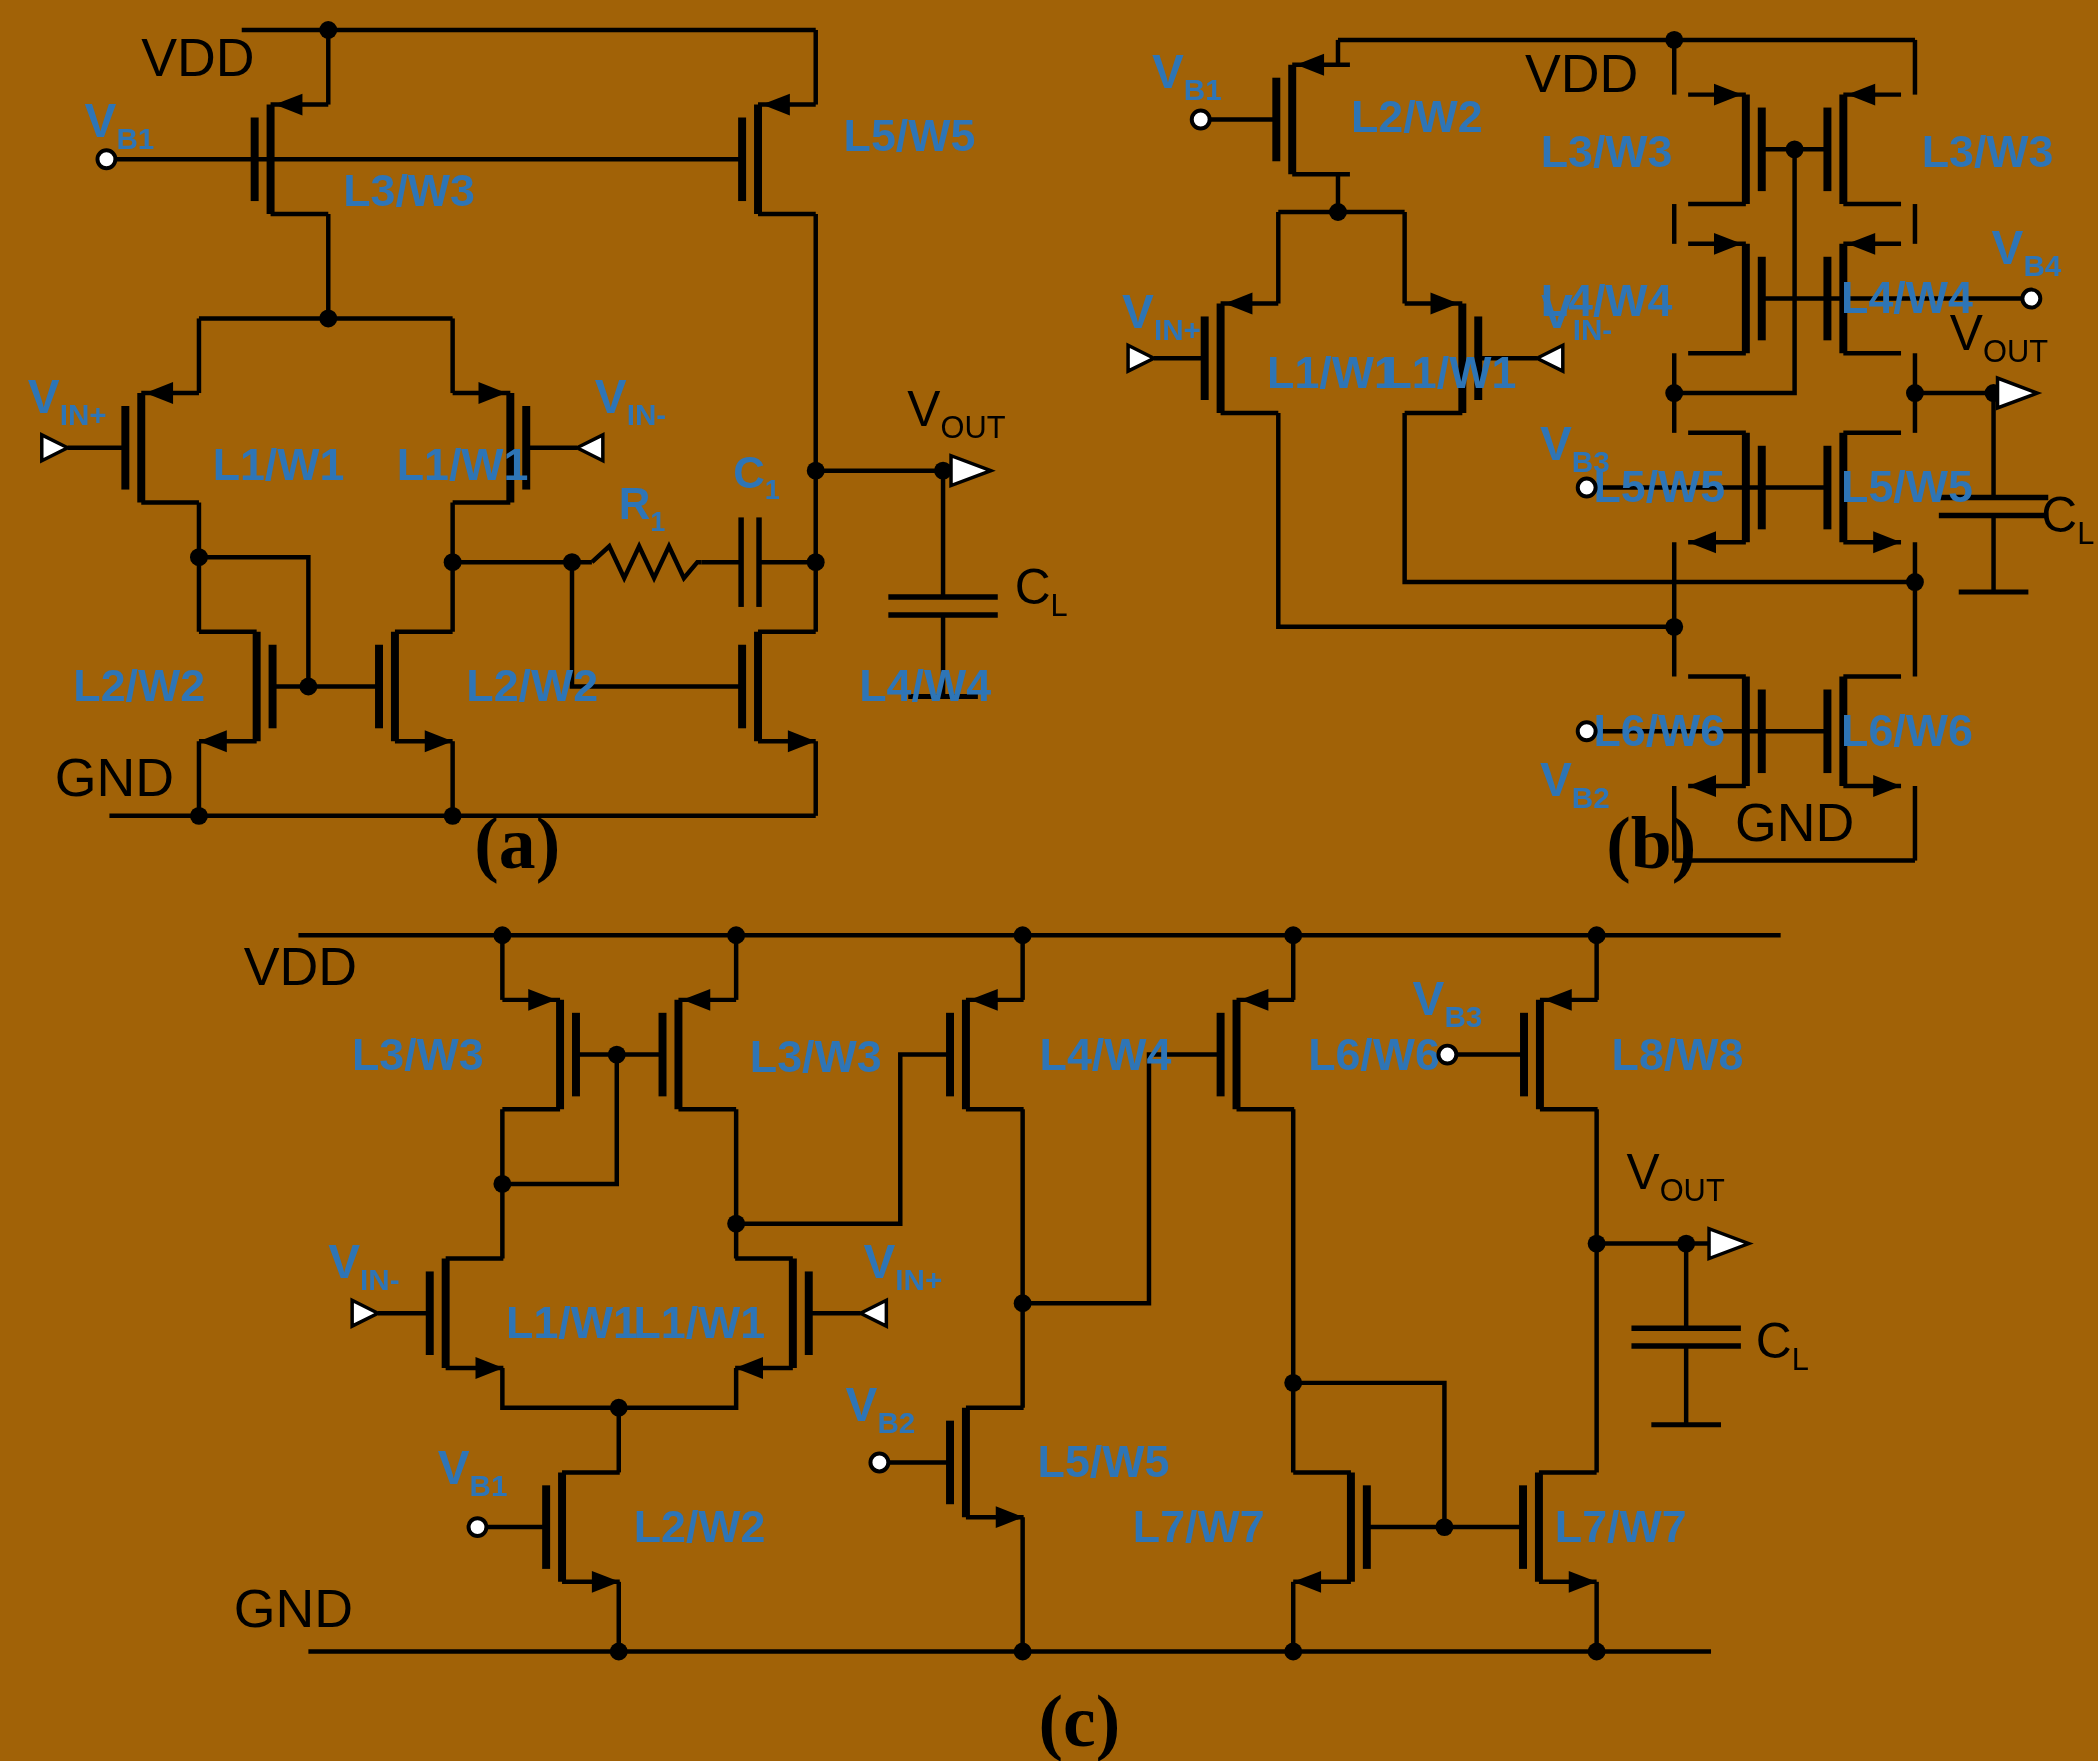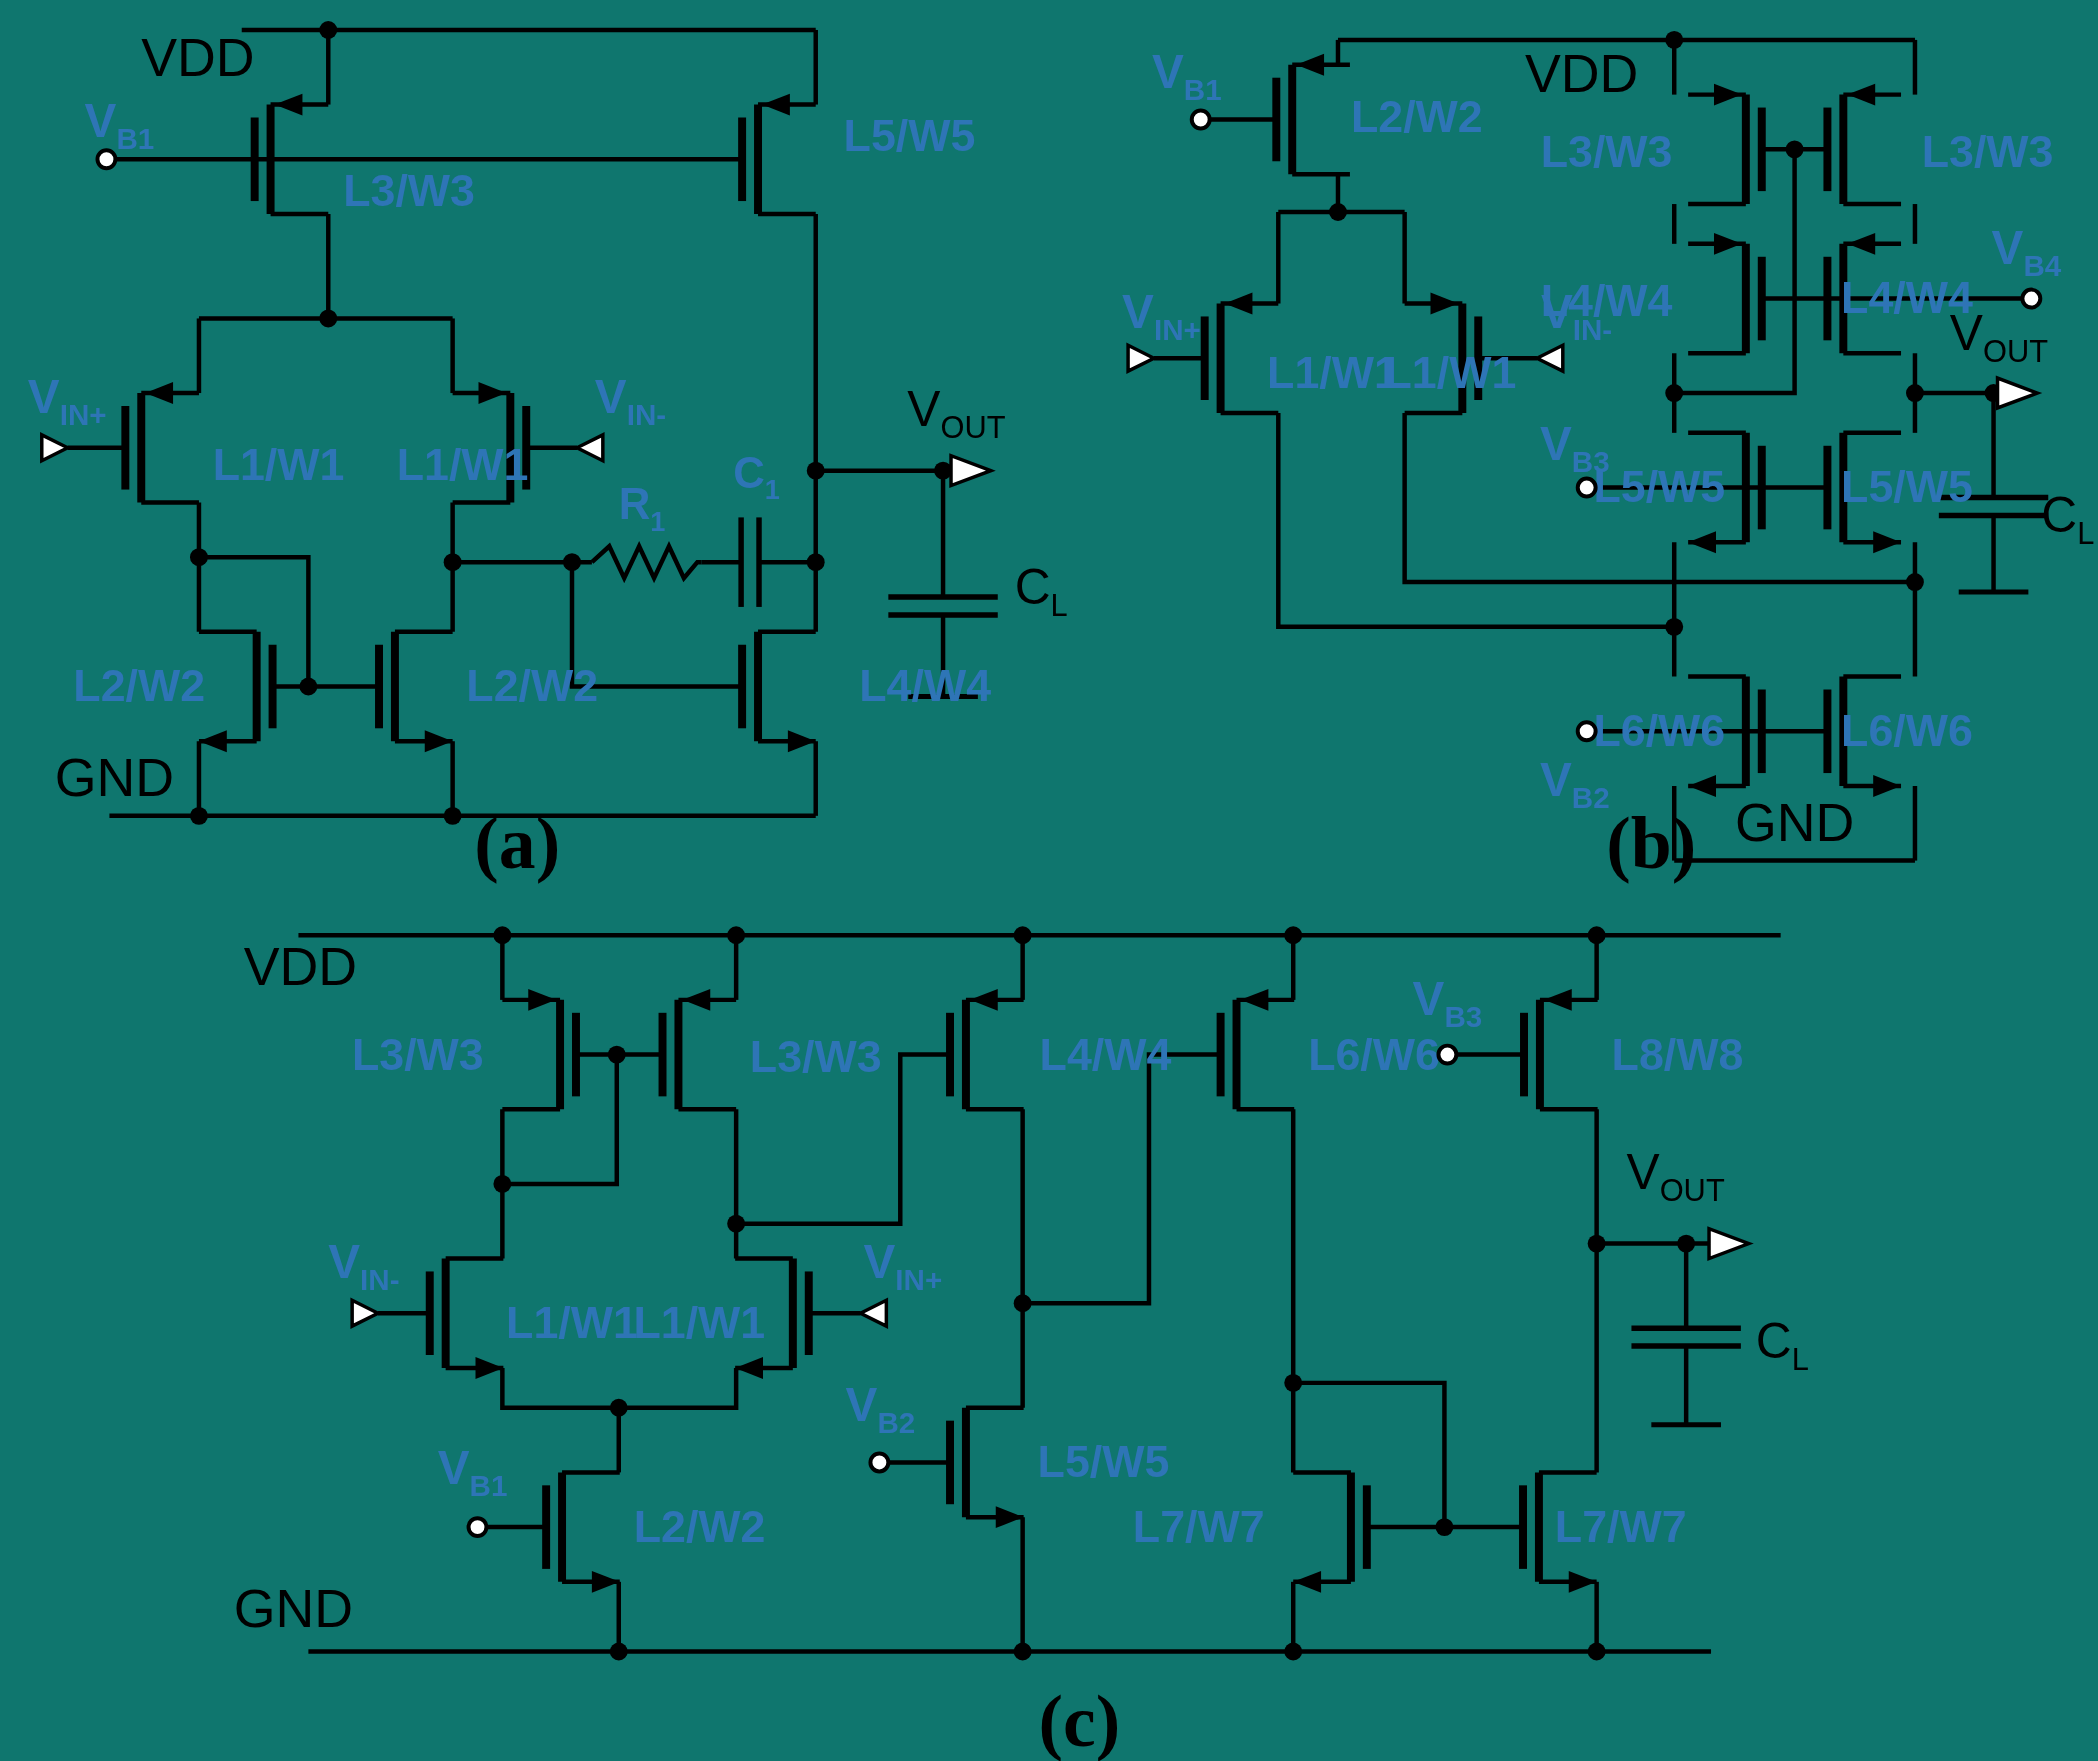--- a/index.html
+++ b/index.html
@@ -1,16 +1,16 @@
 <!DOCTYPE html>
 <html><head>
 <meta charset="utf-8">
 <style>
   html,body{margin:0;padding:0;background:#ffffff;}
-  #figure-wrap{position:relative;width:2098px;height:1761px;background:#0f766e;overflow:hidden;}
+  #figure-wrap{position:relative;width:2098px;height:1761px;background:#a16207;overflow:hidden;}
   svg text{font-family:"Liberation Sans",sans-serif;}
   .wire{fill:none;stroke:#000;stroke-width:4.5;}
   .bar{fill:none;stroke:#000;stroke-width:8;}
   .plate{fill:none;stroke:#000;stroke-width:5.5;}
   .gbar{fill:none;stroke:#000;stroke-width:5;}
   .dot{fill:#000;stroke:none;}
   .term{fill:#fff;stroke:#000;stroke-width:4;}
   .fetarrow{fill:#000;stroke:none;}
   .opentri{fill:#fff;stroke:#000;stroke-width:3.5;}
   .lbl-rail{font-size:54px;fill:#000;}

